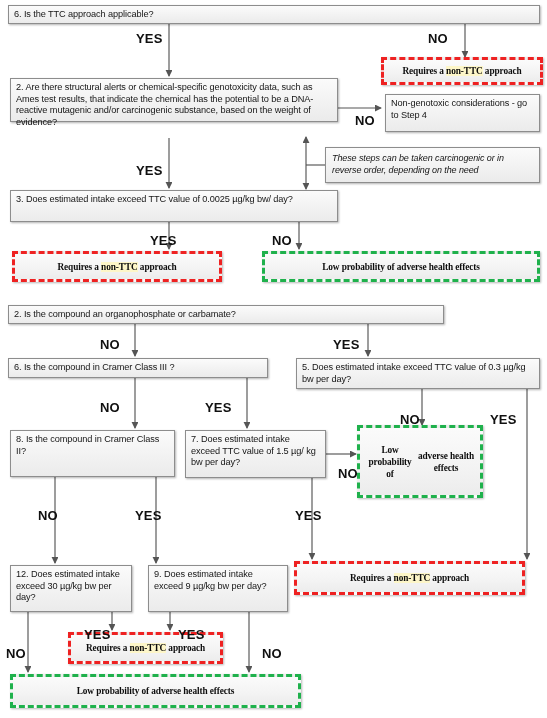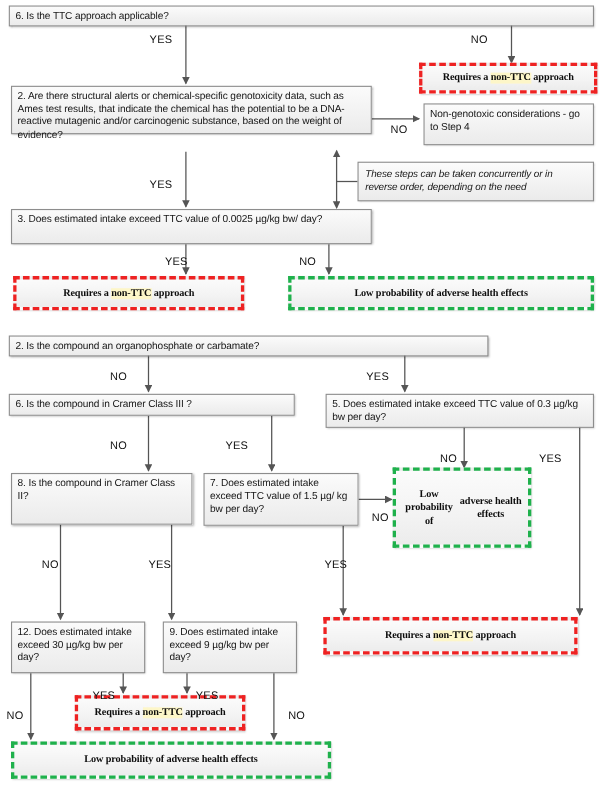--- a/index.html
+++ b/index.html
@@ -42,22 +42,22 @@
     letter-spacing:-0.1px;
     font-family:Liberation Serif, serif;
   }
   .term.red{border:3px dashed #ee2222;}
   .term.green{border:3px dashed #1fb14c;}
 
   .hl{background:#fdf6c8;}
 
   .lbl{
     position:absolute;
-    font-weight:normal;
-    font-size:10px;
+    font-weight:bold;
+    font-size:13px;
     color:#101010;
     letter-spacing:0.2px;
     white-space:nowrap;
   }
 </style>
 </head>
 <body>
 
 <div id="canvas">
 
@@ -122,21 +122,21 @@
 
   <div class="box" style="left:10px;top:78px;width:328px;height:44px;">
     <span>2.  Are there structural alerts or chemical-specific genotoxicity data, such as Ames test results, that indicate the chemical has the potential to be a DNA-reactive mutagenic and/or carcinogenic substance, based on the weight of evidence?</span>
   </div>
 
   <div class="box" style="left:385px;top:94px;width:155px;height:38px;">
     <span>Non-genotoxic considerations - go to Step 4</span>
   </div>
 
   <div class="box note" style="left:325px;top:147px;width:215px;height:36px;">
-    <span>These steps can be taken concurrently or in reverse order, depending on the need</span>
+    <span>These steps can be taken carcinogenic or in reverse order, depending on the need</span>
   </div>
 
   <div class="box" style="left:10px;top:190px;width:328px;height:32px;">
     <span>3. Does estimated intake exceed TTC value of 0.0025 µg/kg bw/ day?</span>
   </div>
 
   <div class="box" style="left:8px;top:305px;width:436px;height:19px;">
     <span>2. Is the compound an organophosphate or carbamate?</span>
   </div>
 
@@ -153,21 +153,21 @@
   </div>
 
   <div class="box" style="left:185px;top:430px;width:141px;height:48px;">
     <span>7. Does estimated intake exceed TTC value of 1.5 µg/ kg bw per day?</span>
   </div>
 
   <div class="box" style="left:10px;top:565px;width:122px;height:47px;">
     <span>12. Does estimated intake exceed 30 µg/kg bw per day?</span>
   </div>
 
-  <div class="box" style="left:148px;top:565px;width:122px;height:47px;">
+  <div class="box" style="left:148px;top:565px;width:140px;height:47px;">
     <span>9. Does estimated intake exceed 9 µg/kg bw per day?</span>
   </div>
 
   <div class="term red" style="left:381px;top:57px;width:162px;height:28px;">
     <span>
       <span>Requires a </span><span class="hl">non-TTC</span><span> approach</span>
     </span>
   </div>
 
   <div class="term red" style="left:12px;top:251px;width:210px;height:31px;">

